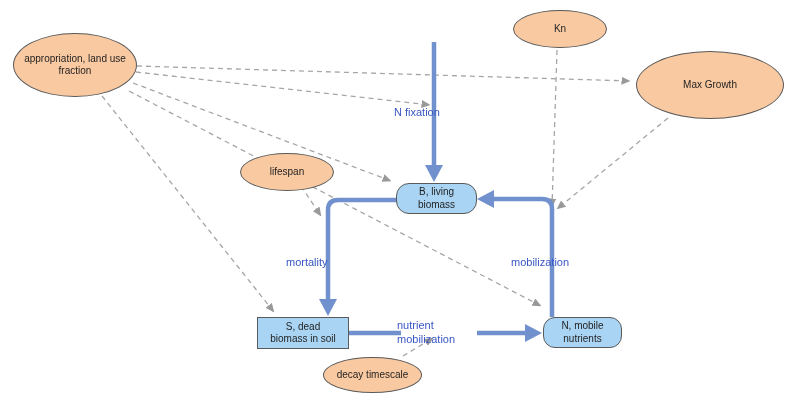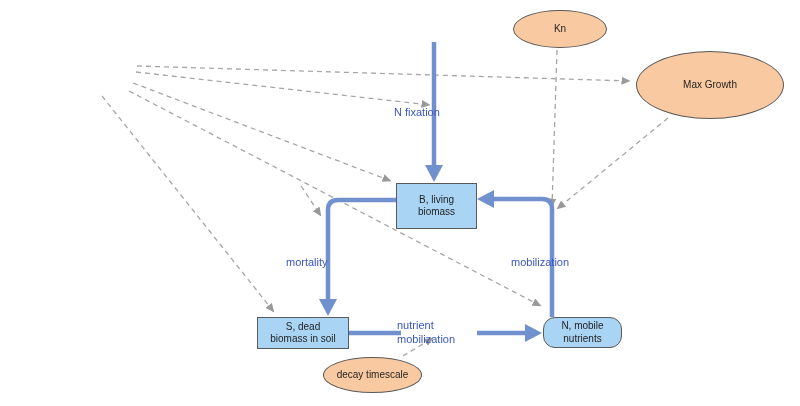--- a/index.html
+++ b/index.html
@@ -62,31 +62,38 @@
     <polygon class="pipehead" points="328,316 319,299 337,299"></polygon>
 
     <path class="pipe" d="M552,317 L552,209 Q552,199 542,199 L494,199"></path>
     <polygon class="pipehead" points="477,199 494,190 494,208"></polygon>
 
     <path class="pipe" d="M338,333 L401,333"></path>
     <path class="pipe" d="M477,333 L526,333"></path>
     <polygon class="pipehead" points="542,333 525,324 525,342"></polygon>
   </svg>
 
+  <div class="node ellipse" style="left:13px;top:33px;width:124px;height:64px;">
+    <span>appropriation, land use
+fraction</span>
+  </div>
   <div class="node ellipse" style="left:513px;top:10px;width:94px;height:38px;">
     <span>Kn</span>
   </div>
   <div class="node ellipse" style="left:636px;top:51px;width:148px;height:68px;text-align:right;">
     <span>Max Growth</span>
   </div>
+  <div class="node ellipse" style="left:240px;top:153px;width:94px;height:38px;">
+    <span>lifespan</span>
+  </div>
   <div class="node ellipse" style="left:323px;top:357px;width:99px;height:36px;">
     <span>decay timescale</span>
   </div>
 
-  <div class="node stock" style="left:396px;top:183px;width:81px;height:46px;">
+  <div class="node stock" style="left:396px;top:183px;width:81px;height:31px;border-radius:13px;">
     <span>B, living
 biomass</span>
   </div>
   <div class="node stock" style="left:257px;top:317px;width:92px;height:32px;">
     <span>S, dead
 biomass in soil</span>
   </div>
   <div class="node stock" style="left:543px;top:317px;width:79px;height:31px;border-radius:12px;">
     <span>N, mobile
 nutrients</span>

